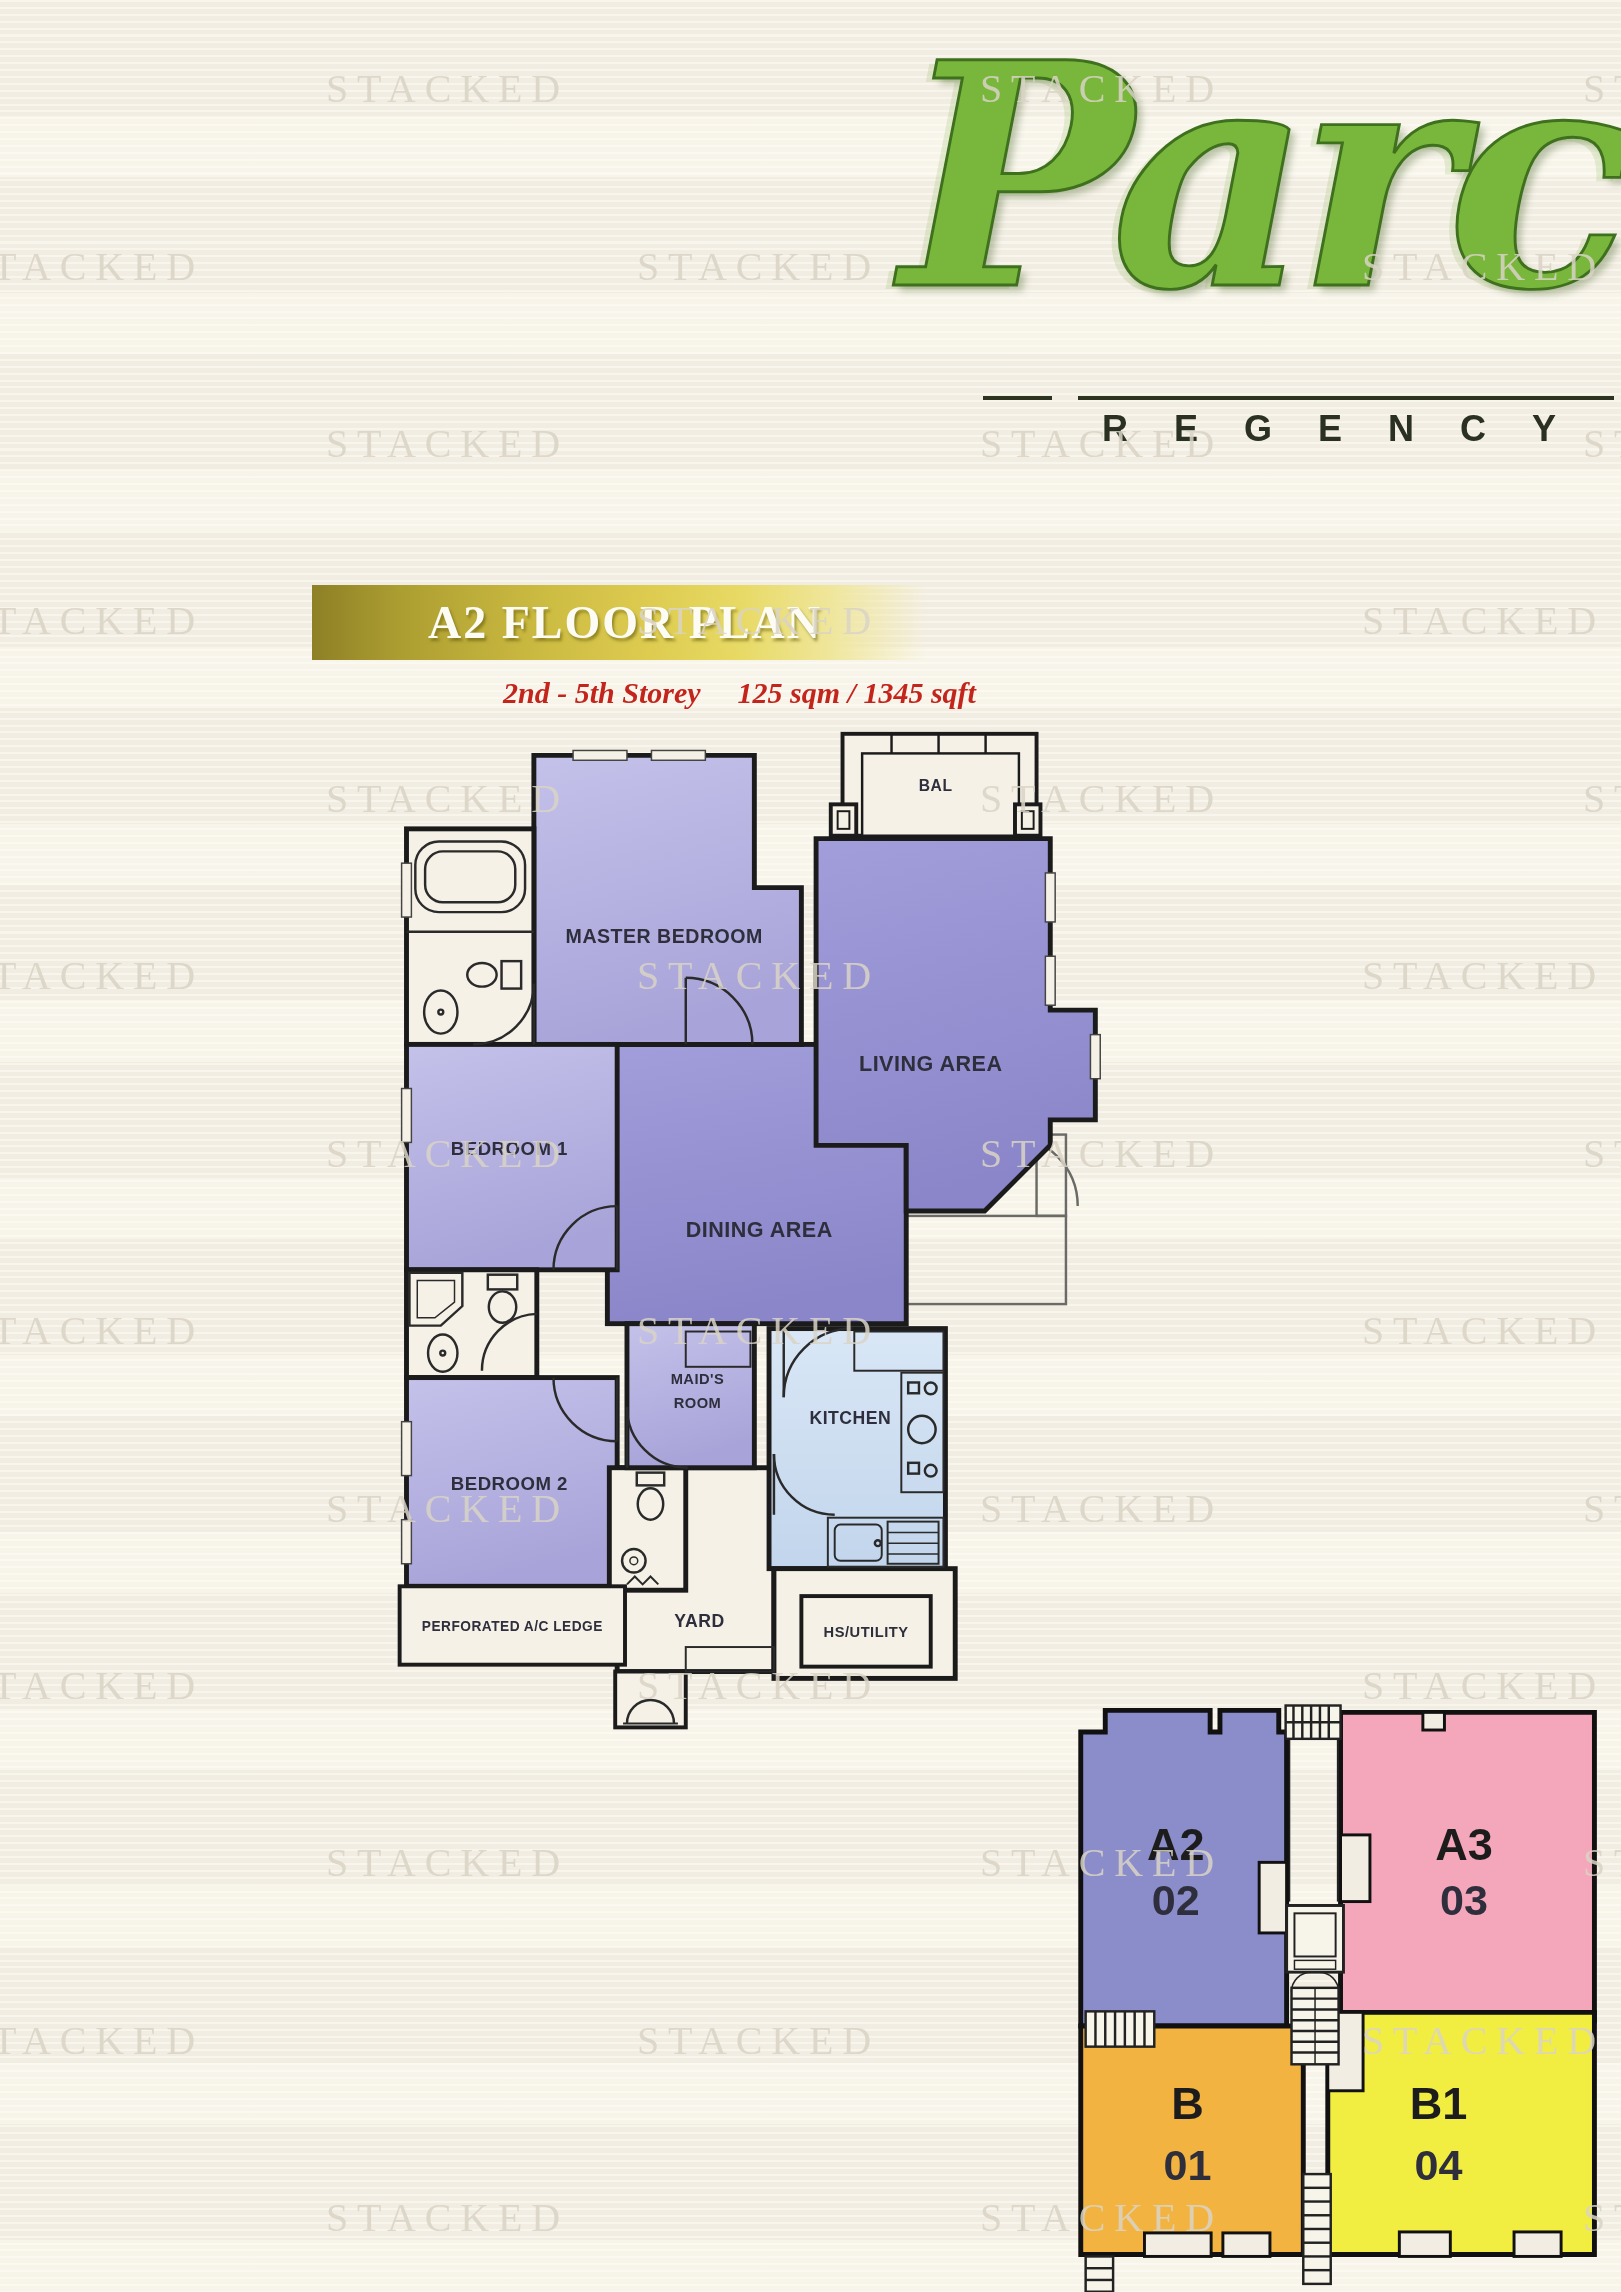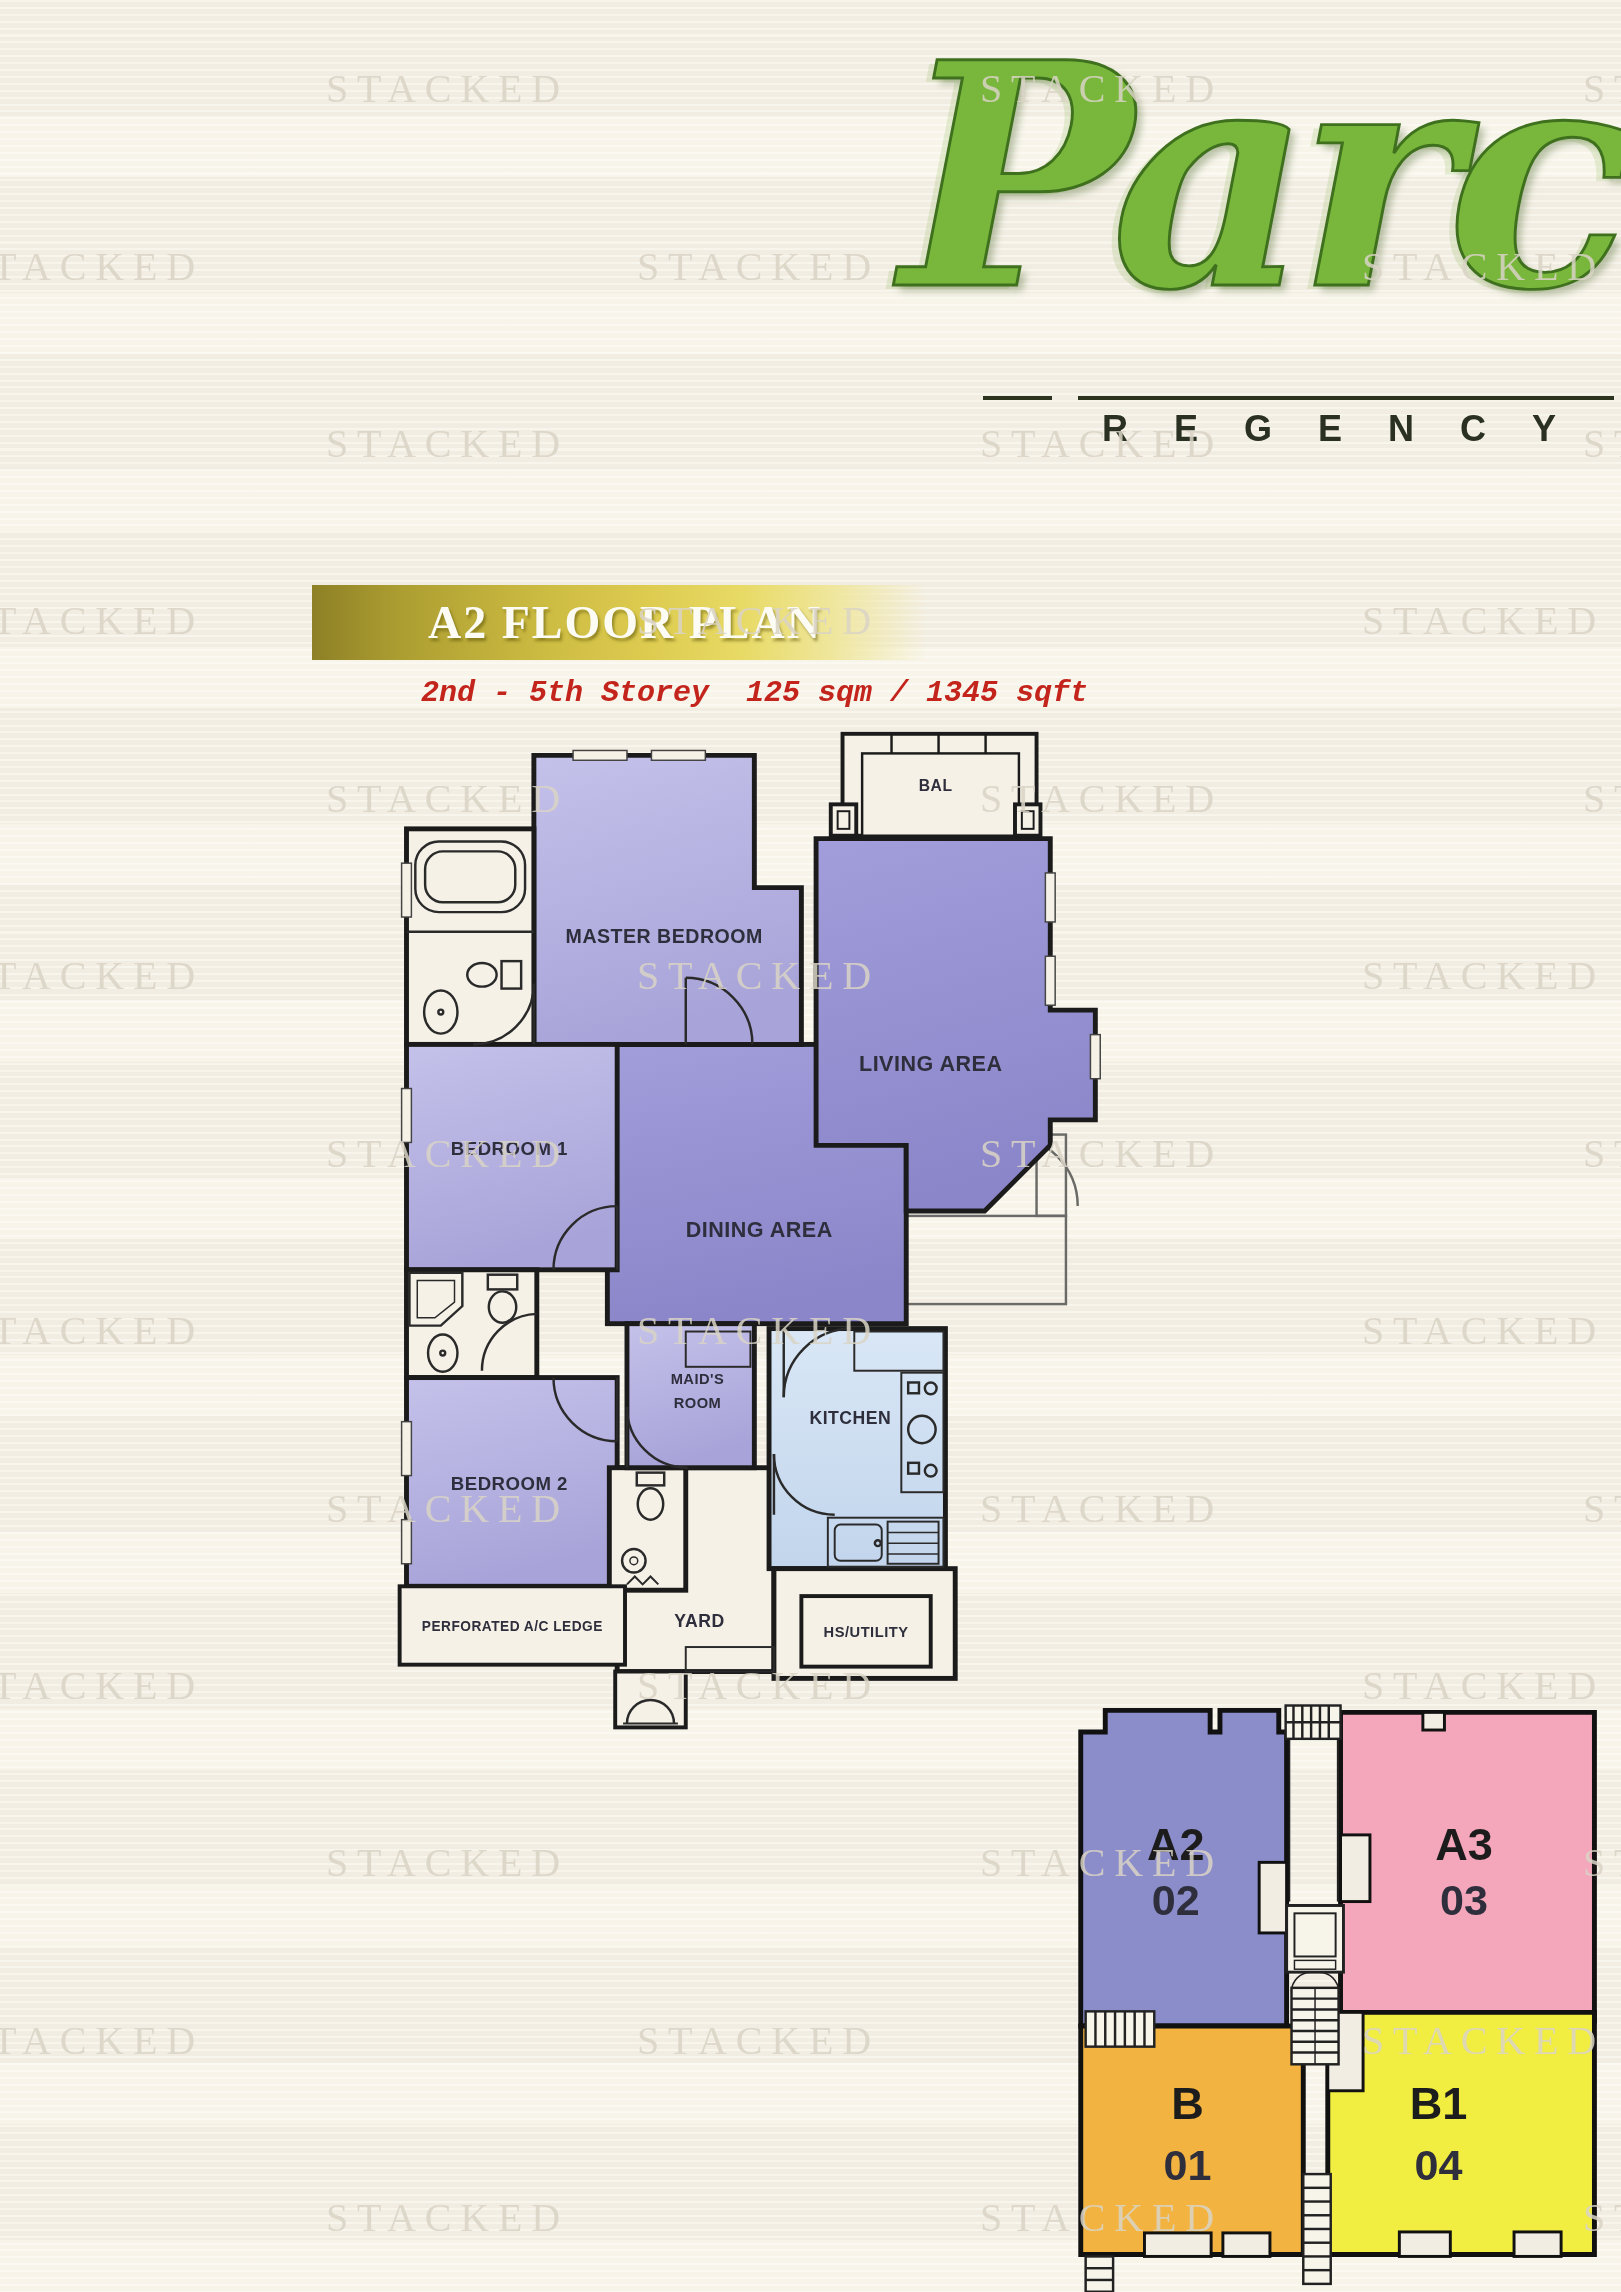--- a/index.html
+++ b/index.html
@@ -29,21 +29,21 @@
       letter-spacing:46px;color:#2a3122;margin-left:12px;}
   
   .banner{position:absolute;left:312px;top:585px;width:616px;height:75px;z-index:3;
       background:linear-gradient(90deg,#8d8026 0%,#ac9d31 14%,#cdbc42 38%,#ddcc50 55%,
                  #e8da66 70%,#efe69b 84%,rgba(242,237,226,0) 100%);
       display:flex;align-items:center;}
   .banner-title{margin-left:116px;font-family:"Liberation Serif",serif;font-weight:bold;
       font-size:46px;letter-spacing:2px;color:#fcfcf4;
       text-shadow:2px 2.9px 2.9px rgba(95,85,10,.55);white-space:nowrap;}
   .subtitle{position:absolute;left:421px;top:676px;width:637px;z-index:3;text-align:center;
-      font-family:Liberation Mono, monospace;font-style:italic;font-weight:bold;font-size:30px;
+      font-family:Liberation Serif, serif;font-style:italic;font-weight:bold;font-size:30px;
       color:#c3251c;white-space:nowrap;}
   .subtitle .gap{display:inline-block;width:37px;}
   svg{position:absolute;z-index:2;}
   svg text{font-family:"Liberation Sans",sans-serif;fill:#2e2e3c;font-weight:bold;}
   .fp-label{letter-spacing:.5px;}
   .kp-code{font-size:46px;fill:#1c1c1c;}
   .kp-num{font-size:44px;}
 </style>
 </head>
 <body>

